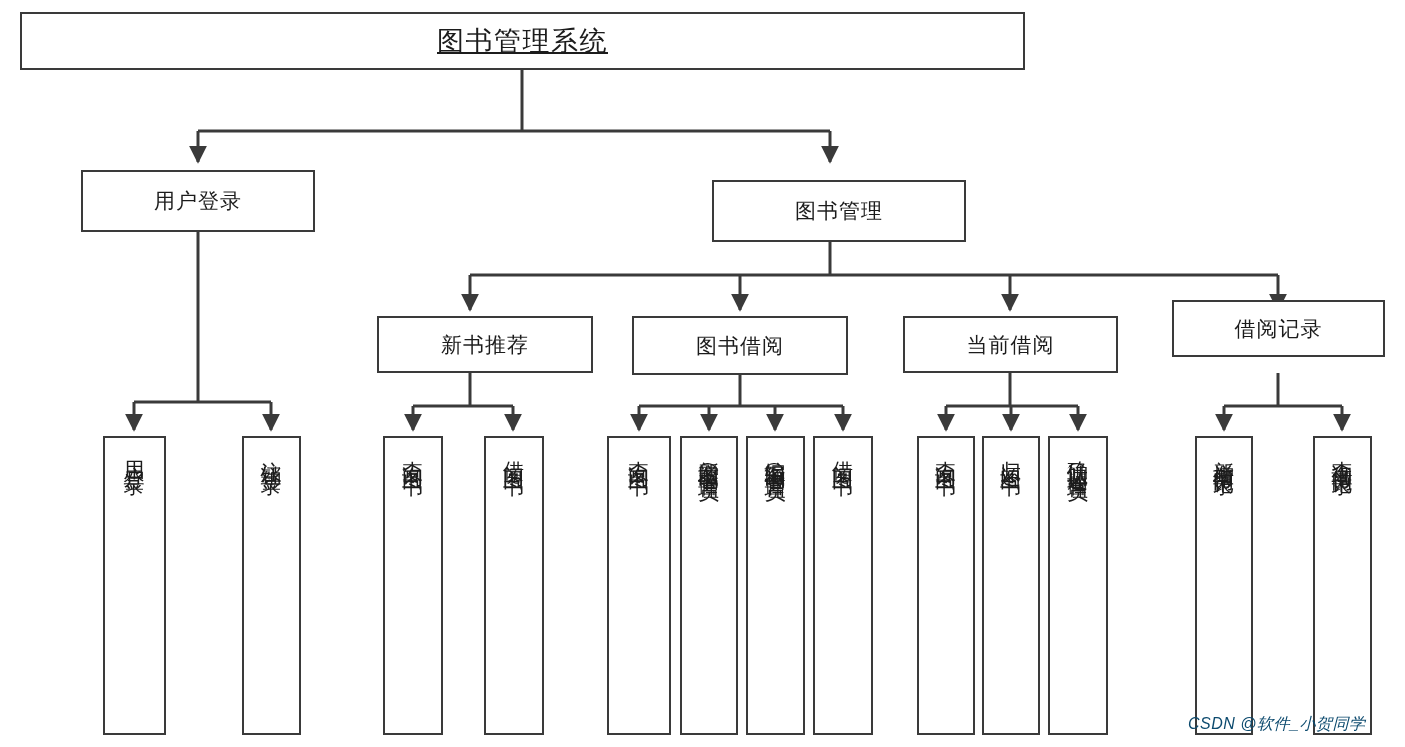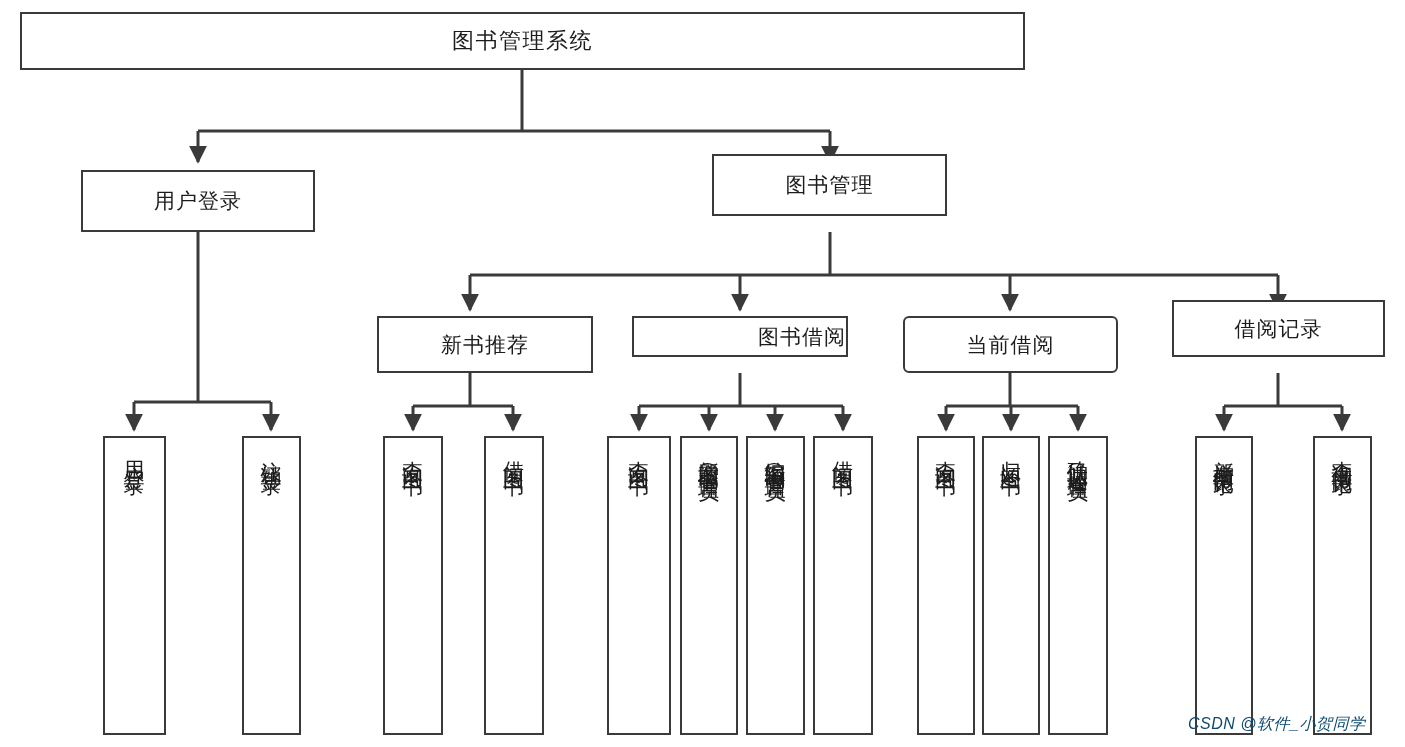--- a/index.html
+++ b/index.html
@@ -42,22 +42,23 @@
     text-align: center;
     line-height: 1.12;
     white-space: nowrap;
   }
   
   .node.h .label {
     font-size: 21px;
     letter-spacing: 1px;
   }
   .node.root .label {
-    font-size: 22px;
+    font-size: 27px;
     letter-spacing: 1.5px;
+    text-decoration: underline;
   }
   
   .node.v {
     align-items: flex-start;
     padding-top: 6px;
   }
   .node.v .label {
     writing-mode: vertical-rl;
     text-orientation: upright;
     font-size: 21px;
@@ -135,33 +136,33 @@
   </svg>
 
   <div class="node h root" style="left:20px; top:12px; width:1005px; height:58px;">
     <span class="label">图书管理系统</span>
   </div>
 
   <div class="node h" style="left:81px; top:170px; width:234px; height:62px;">
     <span class="label">用户登录</span>
   </div>
 
-  <div class="node h" style="left:712px; top:154px; width:235px; height:62px;">
+  <div class="node h" style="left:712px; top:180px; width:254px; height:62px;">
     <span class="label">图书管理</span>
   </div>
 
   <div class="node h" style="left:362px; top:316px; width:216px; height:57px;margin-left:15px;">
     <span class="label">新书推荐</span>
   </div>
 
-  <div class="node h" style="left:632px; top:316px; width:216px; height:41px;justify-content:flex-end;">
+  <div class="node h" style="left:632px; top:316px; width:216px; height:59px;">
     <span class="label">图书借阅</span>
   </div>
 
-  <div class="node h" style="left:903px; top:316px; width:215px; height:57px;border-radius:6px;">
+  <div class="node h" style="left:903px; top:316px; width:215px; height:57px;">
     <span class="label">当前借阅</span>
   </div>
 
   <div class="node h" style="left:1172px; top:300px; width:213px; height:57px;">
     <span class="label">借阅记录</span>
   </div>
 
   <div class="node v" style="left:103px; top:436px; width:63px; height:299px;">
     <span class="label">用户登录</span>
   </div>

